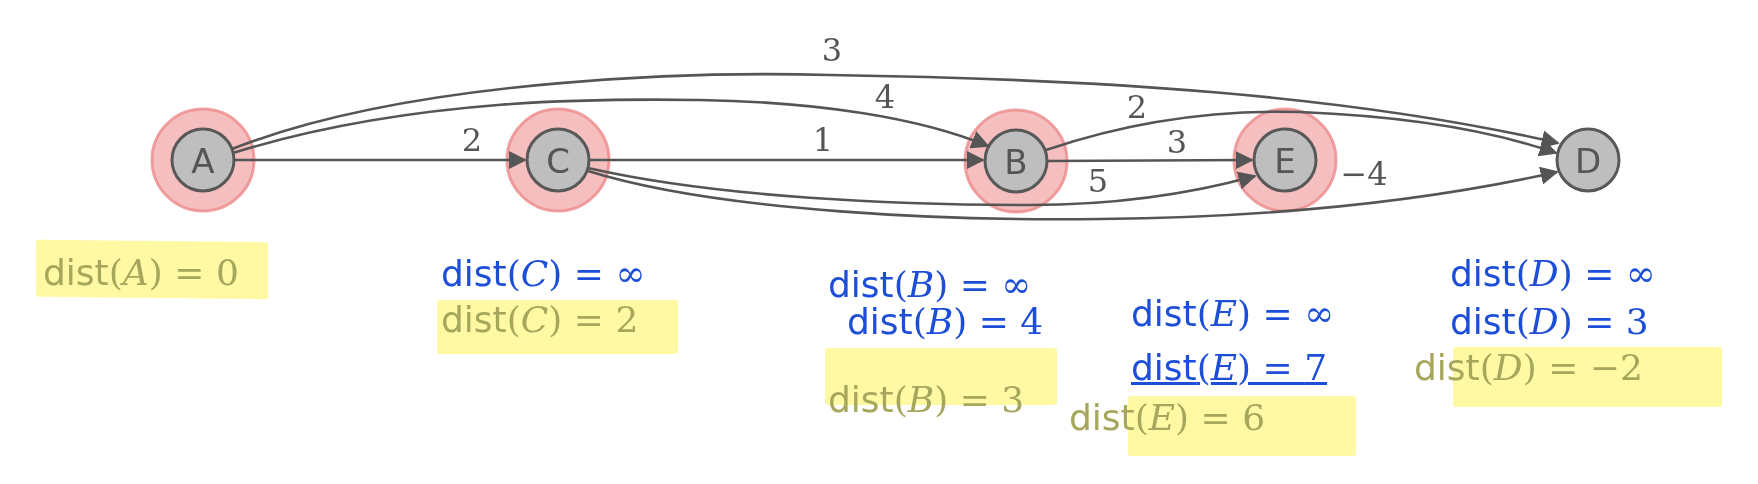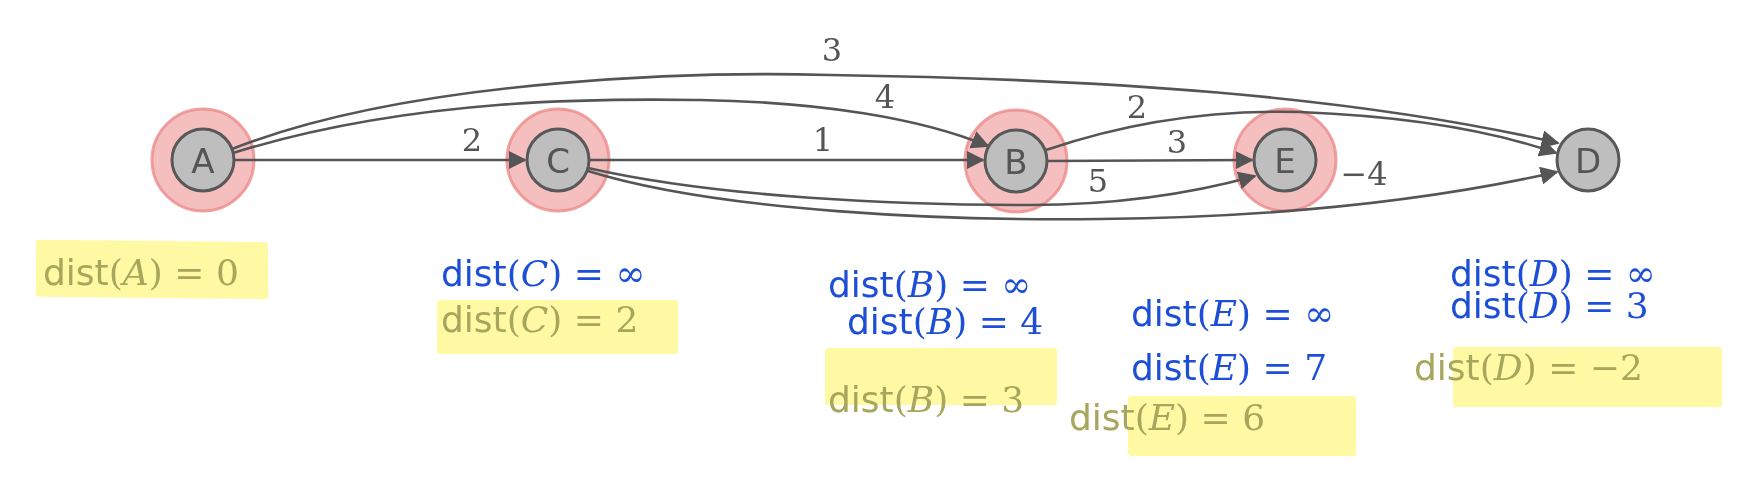--- a/index.html
+++ b/index.html
@@ -115,28 +115,28 @@
 <div class="dist-line" style="left:847px;top:304px;">
   <span class="fn">dist</span><span class="math">(</span><span class="var">B</span><span class="math">) = </span><span class="math">4</span>
 </div>
 <div class="dist-line hl" style="left:828px;top:350px;margin-top:32px;">
   <span class="fn">dist</span><span class="math">(</span><span class="var">B</span><span class="math">) = </span><span class="math">3</span>
 </div>
 
 <div class="dist-line" style="left:1131px;top:256px;margin-top:40px;">
   <span class="fn">dist</span><span class="math">(</span><span class="var">E</span><span class="math">) = </span><span class="math">∞</span>
 </div>
-<div class="dist-line" style="left:1131px;top:350px;">
+<div class="dist-line" style="left:1131px;top:350px;text-decoration:underline;">
   <span class="fn">dist</span><span class="math">(</span><span class="var">E</span><span class="math">) = </span><span class="math">7</span>
 </div>
 <div class="dist-line hl" style="left:1069px;top:400px;">
   <span class="fn">dist</span><span class="math">(</span><span class="var">E</span><span class="math">) = </span><span class="math">6</span>
 </div>
 
 <div class="dist-line" style="left:1450px;top:256px;">
   <span class="fn">dist</span><span class="math">(</span><span class="var">D</span><span class="math">) = </span><span class="math">∞</span>
 </div>
-<div class="dist-line" style="left:1450px;top:288px;">
+<div class="dist-line" style="left:1450px;top:304px;">
   <span class="fn">dist</span><span class="math">(</span><span class="var">D</span><span class="math">) = </span><span class="math">3</span>
 </div>
 <div class="dist-line hl" style="left:1414px;top:350px;">
   <span class="fn">dist</span><span class="math">(</span><span class="var">D</span><span class="math">) = </span><span class="math">−2</span>
 </div>
 
 </body></html>

